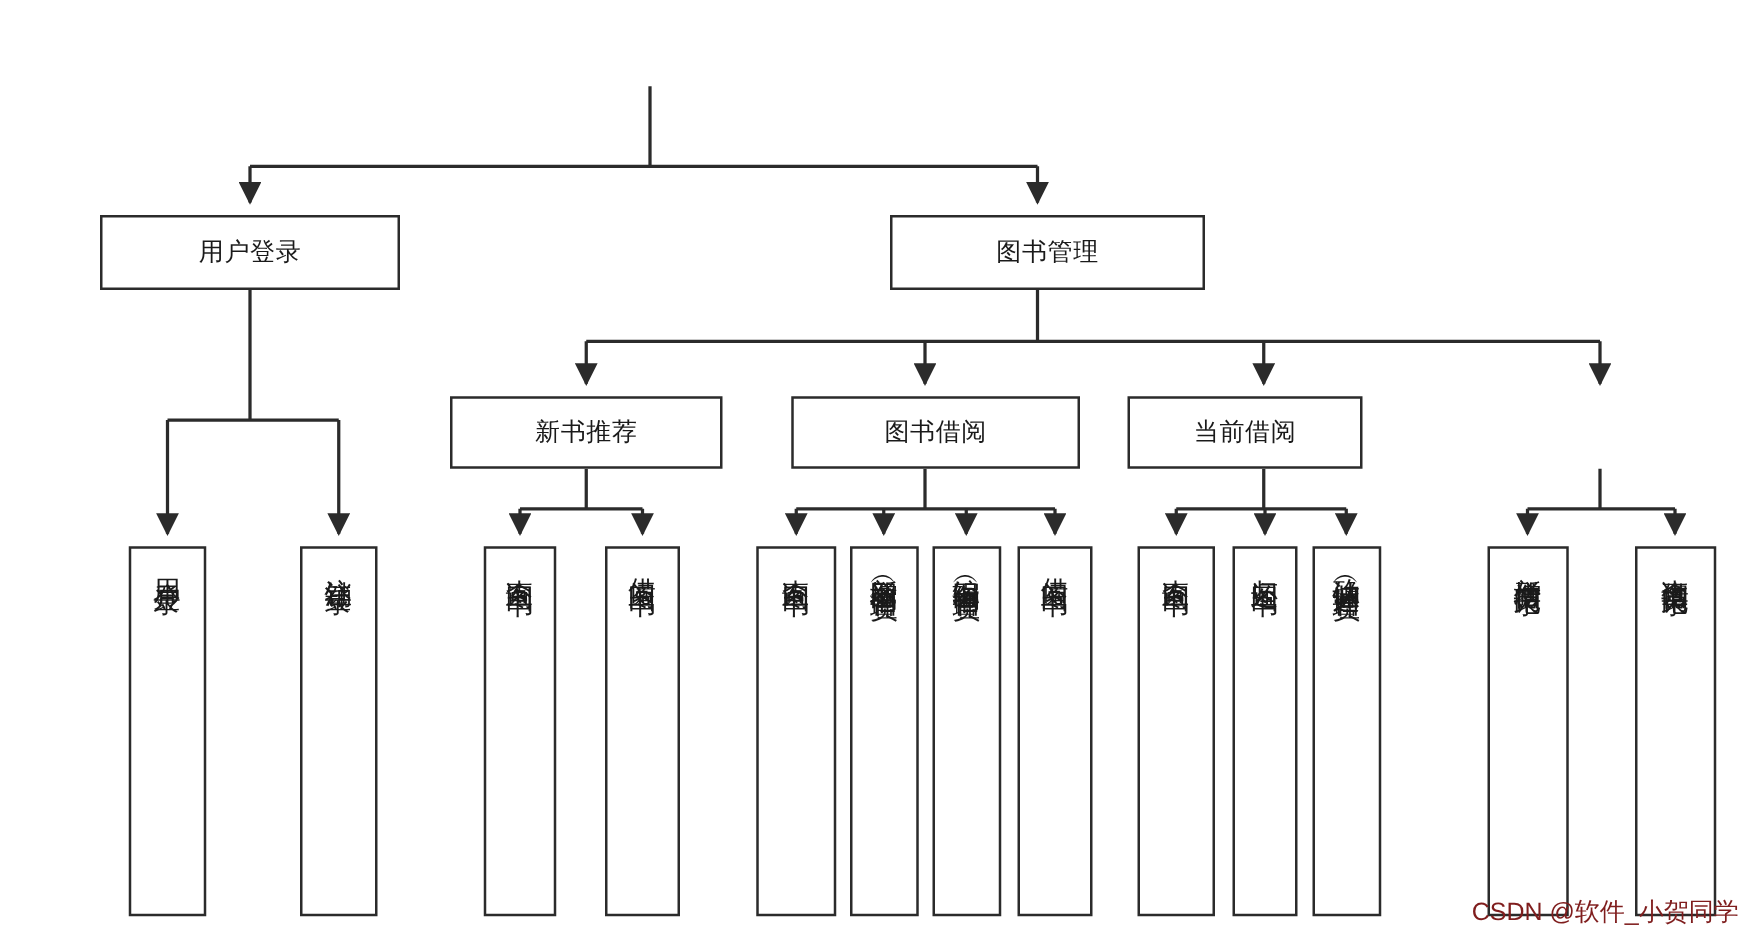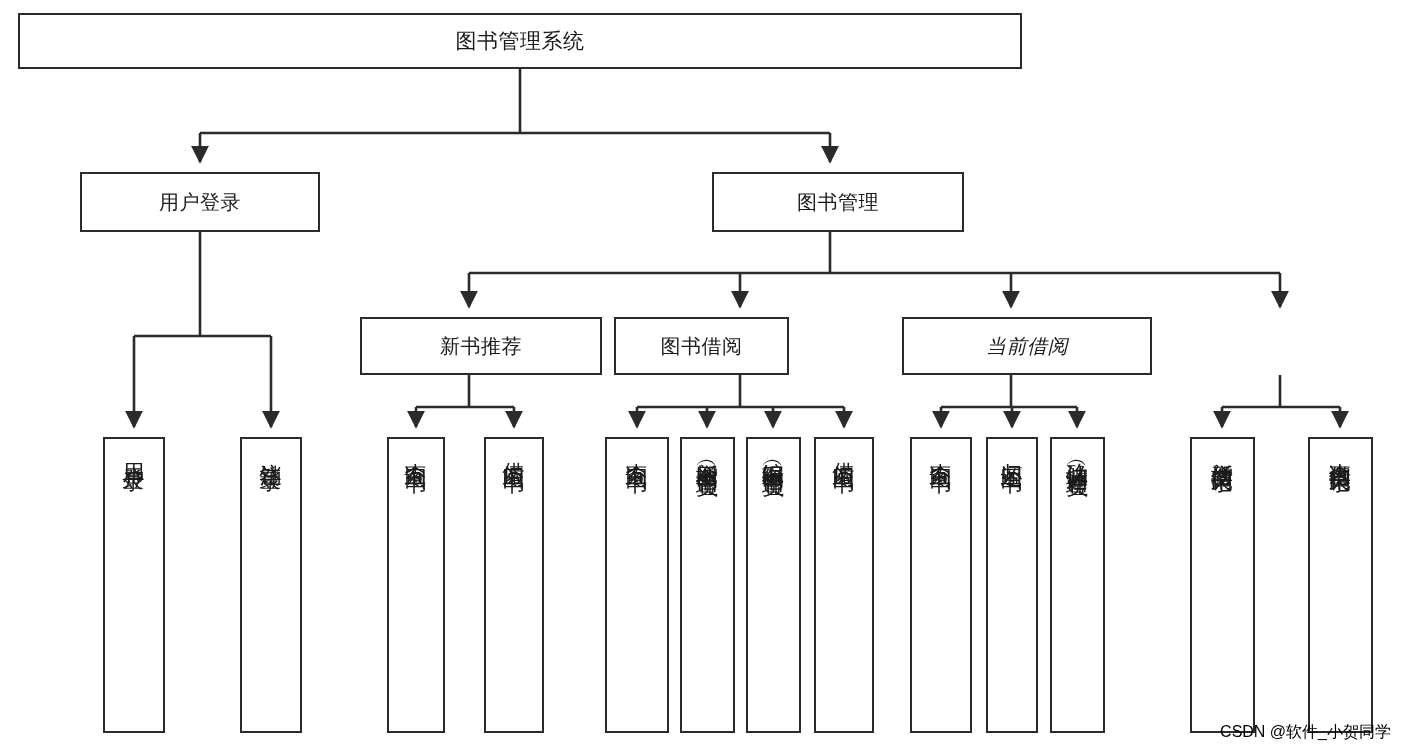--- a/index.html
+++ b/index.html
@@ -47,23 +47,23 @@
 
   
   .node.lvl2 { height: 60px; }
   .node.lvl2 .label { font-size: 20px; }
   .node.n-user-login  { left: 80px;  top: 172px; width: 240px; }
   .node.n-book-manage { left: 712px; top: 172px; width: 252px; }
 
   
   .node.lvl3 { top: 317px; height: 58px; }
   .node.lvl3 .label { font-size: 20px; }
-  .node.n-new-rec   { left: 360px;  width: 242px; }
-  .node.n-borrow    { left: 614px;  width: 175px; }
-  .node.n-current   { left: 902px;  width: 250px; font-style: italic; }
+  .node.n-new-rec   { left: 360px;  width: 218px; }
+  .node.n-borrow    { left: 633px;  width: 231px; }
+  .node.n-current   { left: 902px;  width: 188px; }
   .node.n-history   { left: 1172px; width: 216px; }
 
   
   .node.leaf {
     top: 437px;
     height: 296px;
     padding: 6px 2px;
     align-items: flex-start;
     justify-content: center;
   }
@@ -92,22 +92,22 @@
   .lf11 { left: 1190px; width: 65px; }
   .lf12 { left: 1308px; width: 65px; }
 
   
   .node.leaf.long .label { letter-spacing: 2px; }
 
   .watermark {
     position: absolute;
     right: 14px;
     bottom: 4px;
-    font-size: 16px;
-    color: #000000;
+    font-size: 20px;
+    color: #7f1d1d;
     z-index: 5;
     white-space: nowrap;
     font-family: "Liberation Sans", "DejaVu Sans", sans-serif;
     margin-left: 11px;
   }
 </style>
 </head>
 <body>
 
 <div id="canvas">
@@ -155,23 +155,20 @@
       <path d="M 1012 407 L 1012 427" marker-end="url(#arrow)"></path>
       <path d="M 1077 407 L 1077 427" marker-end="url(#arrow)"></path>
 
       <path d="M 1280 375 L 1280 407"></path>
       <path d="M 1222 407 L 1340 407"></path>
       <path d="M 1222 407 L 1222 427" marker-end="url(#arrow)"></path>
       <path d="M 1340 407 L 1340 427" marker-end="url(#arrow)"></path>
     </g>
   </svg>
 
-  <div class="node root">
-    <span class="label">图书管理系统</span>
-  </div>
 
   <div class="node lvl2 n-user-login">
     <span class="label">用户登录</span>
   </div>
   <div class="node lvl2 n-book-manage">
     <span class="label">图书管理</span>
   </div>
 
   <div class="node lvl3 n-new-rec">
     <span class="label">新书推荐</span>

